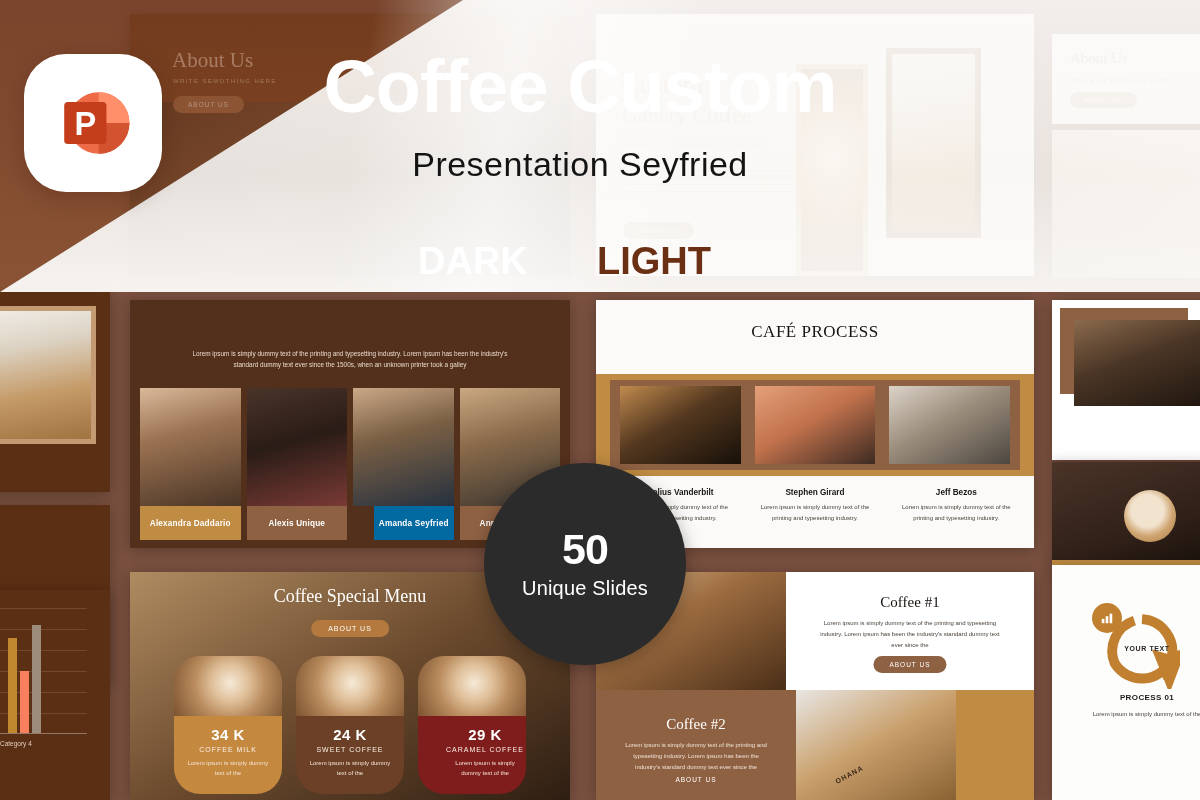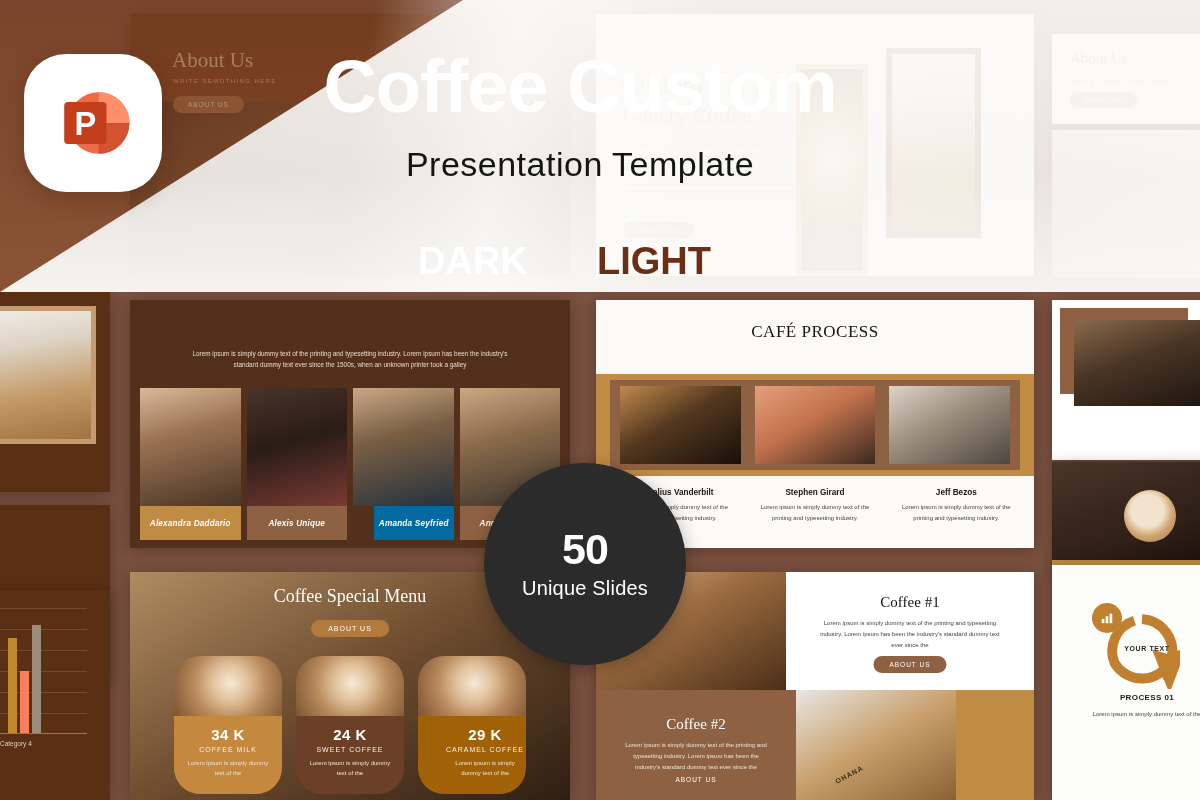--- a/index.html
+++ b/index.html
@@ -60,21 +60,21 @@
   
   #dark-top      { left:130px; top:14px;  width:440px; height:262px; background:#6b3a1e; }
   #dark-employees{ left:130px; top:300px; width:440px; height:248px; background:#53301c; }
   #dark-menu     { left:130px; top:572px; width:440px; height:228px; background:#3c2a22; }
 
   
   .emp-title { position:absolute; top:18px; left:0; right:0; text-align:center;
                font-family:"Liberation Serif", serif; color:#fff; font-size:19px; letter-spacing:.6px; }
   .emp-sub   { position:absolute; top:48px; left:52px; right:52px; text-align:center;
                color:#e9d9cb; font-size:6.4px; line-height:1.75; }
-  .emp-row   { position:absolute; left:10px; right:10px; top:88px; bottom:8px; display:flex; gap:6px;font-style:italic; }
+  .emp-row   { position:absolute; left:10px; right:10px; top:88px; bottom:8px; display:flex; gap:6px; }
   .emp-card  { position:relative; flex:1; overflow:hidden; }
   .emp-photo { position:absolute; left:0; right:0; top:0; bottom:34px; }
   .emp-name  { position:absolute; left:0; right:0; bottom:0; height:34px; background:#c08b42;
                display:flex; align-items:center; justify-content:center;
                color:#fff; font-size:8.2px; font-weight:bold; letter-spacing:.2px; }
   .emp-name.alt { background:#8e6142; }
   .emp-name.alt2{ background:#0369a1;margin-left:21px; }
 
   
   .menu-bg    { position:absolute; inset:0; }
@@ -85,21 +85,21 @@
                 padding:5px 17px; border-radius:12px; }
   .menu-cards { position:absolute; left:44px; right:44px; top:84px; bottom:6px; display:flex; gap:14px; }
   .menu-card  { position:relative; flex:1; border-radius:26px; overflow:hidden; }
   .mc-photo   { position:absolute; left:0; right:0; top:0; height:60px; }
   .mc-body    { position:absolute; left:0; right:0; top:60px; bottom:0; padding-top:10px; text-align:center; }
   .mc-num     { color:#fff; font-size:15px; font-weight:bold; letter-spacing:.4px; }
   .mc-lbl     { color:#fbf1e6; font-size:7px; letter-spacing:1px; margin-top:3px; }
   .mc-txt     { color:#f3e3d4; font-size:6px; line-height:1.7; margin-top:5px; padding:0 9px; }
   .mc-a .mc-body { background:#c4883f; }
   .mc-b .mc-body { background:#6b4026; }
-  .mc-c .mc-body { background:#a16207;padding-left:26px; }
+  .mc-c .mc-body { background:#7f1d1d;padding-left:26px; }
 
   
   #light-top      { left:596px; top:14px;  width:438px; height:262px; background:#fbfaf8; }
   #light-manager  { left:596px; top:300px; width:438px; height:248px; background:#fbfaf8; }
   #light-coffee1  { left:596px; top:572px; width:438px; height:228px; background:#fbfaf8; }
 
   .lt-title  { position:absolute; font-family:"Liberation Serif", serif; color:#7b6a60; }
   .lt-sub    { position:absolute; color:#9c8b80; font-size:6px; letter-spacing:1.4px; }
   .lt-btn    { position:absolute; background:#c4ab9c; color:#fff; font-size:6.5px;
                letter-spacing:1px; padding:5px 15px; border-radius:12px; }
@@ -415,21 +415,21 @@
   </div>
 
   <div id="hero">
     <div id="hero-dark"></div>
     <div id="hero-light"></div>
     <div id="hero-fade"></div>
   </div>
 
   <div id="hero-text">
     <div id="hero-title">Coffee Custom</div>
-    <div id="hero-subtitle">Presentation Template</div>
+    <div id="hero-subtitle">Presentation Seyfried</div>
     <div id="label-dark">DARK</div>
     <div id="label-light">LIGHT</div>
   </div>
 
   <div id="ppt-icon">
     <svg width="96" height="96" viewBox="0 0 100 100">
       <circle cx="56" cy="50" r="32" fill="#ed6c47"></circle>
       <path d="M56 18 A32 32 0 0 1 88 50 L56 50 Z" fill="#ff8f6b"></path>
       <path d="M88 50 A32 32 0 0 1 56 82 L56 50 Z" fill="#d35230"></path>
       <rect x="20" y="28" width="44" height="44" rx="4" fill="#c43e1c"></rect>

